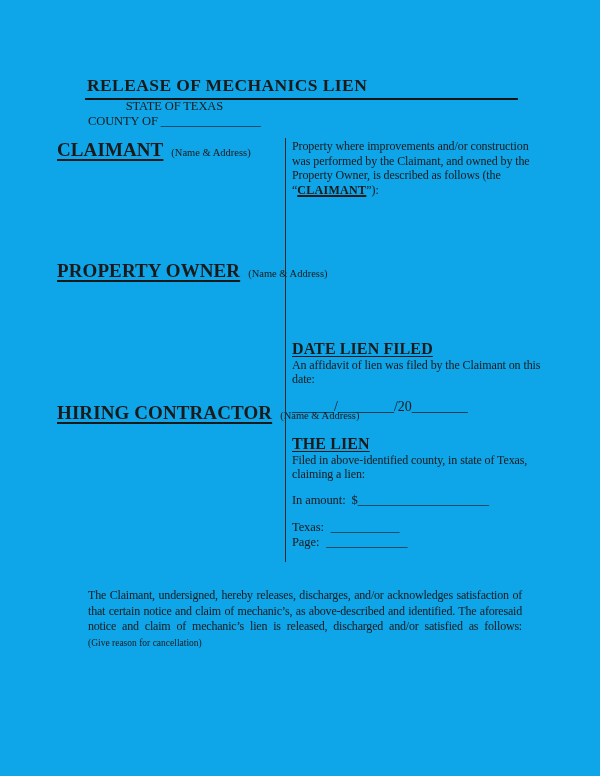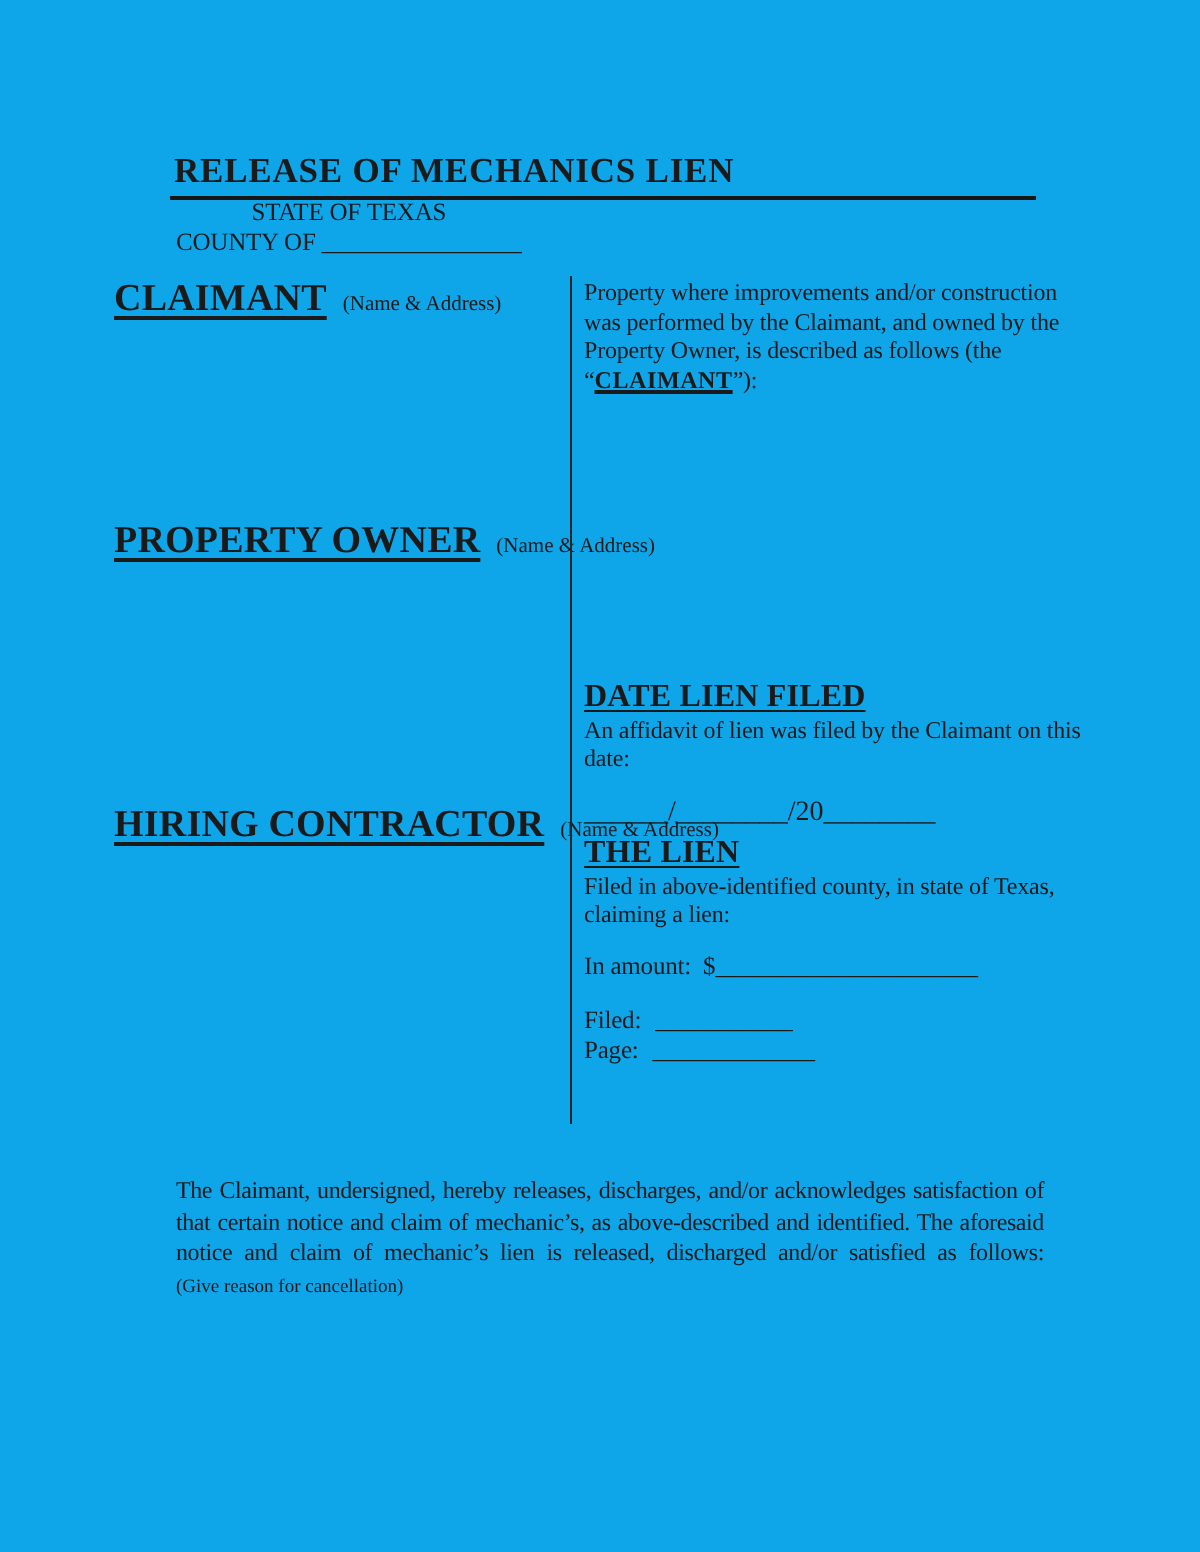--- a/index.html
+++ b/index.html
@@ -24,21 +24,21 @@
     text-decoration-thickness:1.5px; text-underline-offset:2.5px; letter-spacing:0.1px; }
   .psub { font-size:10.5px; margin-left:8px; }
   
   .divider { position:absolute; left:285px; top:138px; width:1.3px; height:424px;
     background:#262626; }
   
   .rblock { position:absolute; left:292px; width:256px; font-size:12px;
     line-height:14.6px; letter-spacing:-0.1px; }
   .prop { top:139px; }
   .datefiled { top:342px; }
-  .lien { top:420px; }
+  .lien { top:437px; }
   .rhead { font-weight:bold; font-size:16px; text-decoration:underline;
     text-decoration-thickness:1.4px; text-underline-offset:2px;
     letter-spacing:0.1px; margin-bottom:1px; }
   .ml { white-space:pre-line; }
   .term { font-weight:bold; text-decoration:underline;
     text-decoration-thickness:1.5px; letter-spacing:0.3px; }
   .blank { letter-spacing:0; }
   .dateblank { margin-top:13px; font-size:14px; }
   .row { font-size:12.5px; }
   .amount-row { margin-top:11px; }
@@ -83,21 +83,21 @@
     <div class="ml">An affidavit of lien was filed by the Claimant on this
 date:</div>
     <div class="dateblank blank">______/________/20________</div>
   </div>
 
   <div class="rblock lien">
     <div class="rhead">THE LIEN</div>
     <div class="ml">Filed in above-identified county, in state of Texas,
 claiming a lien:</div>
     <div class="row amount-row"><span class="pre">In amount:  $</span><span class="blank">_____________________</span></div>
-    <div class="row volume-row"><span>Filed:</span><span class="blank gap">___________</span></div>
+    <div class="row volume-row"><span>Texas:</span><span class="blank gap">___________</span></div>
     <div class="row page-row"><span>Page:</span><span class="blank gap">_____________</span></div>
   </div>
 
   <div class="release">
     <span>The Claimant, undersigned, hereby releases, discharges, and/or acknowledges satisfaction of that certain notice and claim of mechanic’s, as above-described and identified.  The aforesaid notice and claim of mechanic’s lien is released, discharged and/or satisfied as follows:</span>
     <span class="note">(Give reason for cancellation)</span>
   </div>
 
 </div>
 

